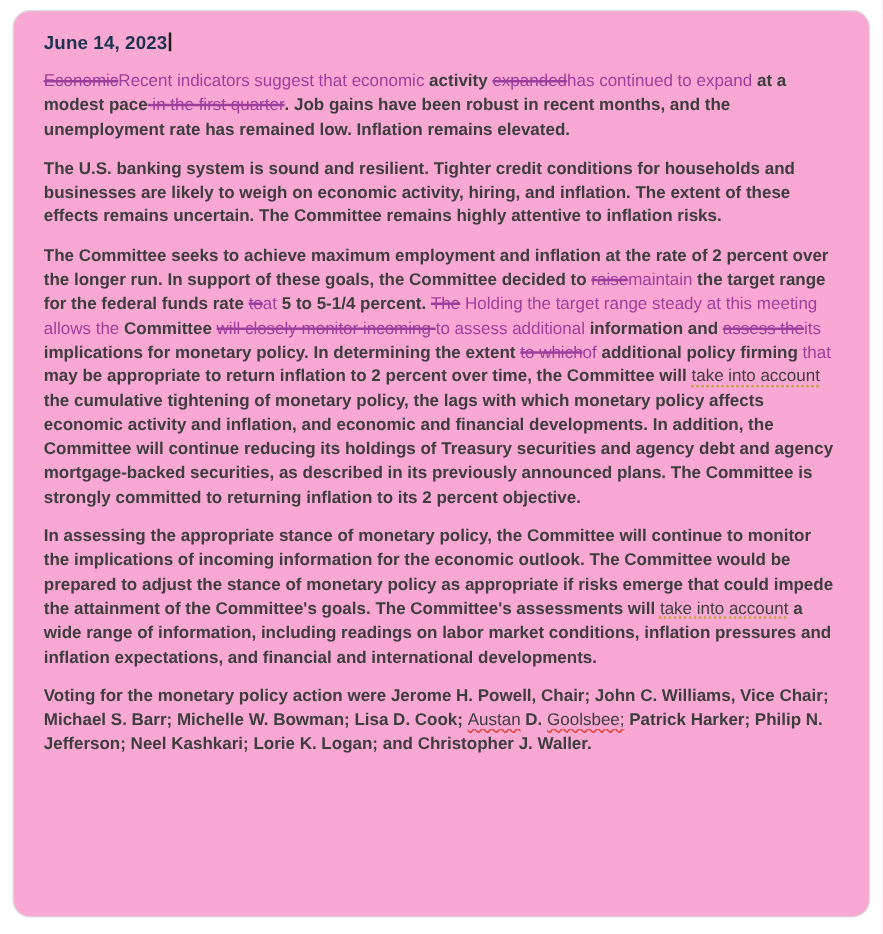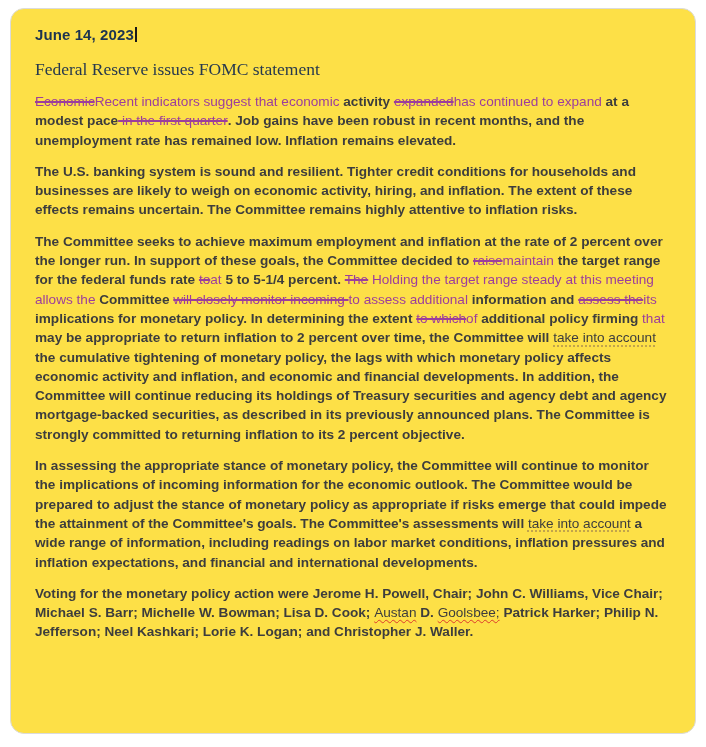--- a/index.html
+++ b/index.html
@@ -12,21 +12,21 @@
     width: 706px;
     height: 747px;
     box-sizing: border-box;
     background: #ffffff;
   }
   .card {
     box-sizing: border-box;
     margin: 8px 10px 0 10px;
     width: 686px;
     min-height: 726px;
-    background: #fde047;
+    background: #f9a8d4;
     border: 1px solid #dbdbdb;
     border-radius: 14px;
     padding: 12px 24px 6px 24px;
   }
   .date-line {
     font-size: 15px;
     font-weight: bold;
     color: #1c3350;
     margin: 5px 0 0 0;
     letter-spacing: 0.1px;
@@ -77,21 +77,20 @@
     text-decoration-thickness: 1px;
     text-underline-offset: 2px;
   }
 </style>
 </head>
 <body>
 
 <div class="page">
   <div class="card">
     <div class="date-line"><span>June 14, 2023</span><span class="caret"></span></div>
-    <div class="doc-title">Federal Reserve issues FOMC statement</div>
     <div>
         <p class="para"><span class="run-del">Economic</span><span class="run-ins">Recent indicators suggest that economic</span><span class="run-n"> activity </span><span class="run-del">expanded</span><span class="run-ins">has continued to expand</span><span class="run-n"> at a modest pace</span><span class="run-del"> in the first quarter</span><span class="run-n">. Job gains have been robust in recent months, and the unemployment rate has remained low. Inflation remains elevated.</span></p>
         <p class="para"><span class="run-n">The U.S. banking system is sound and resilient. Tighter credit conditions for households and businesses are likely to weigh on economic activity, hiring, and inflation. The extent of these effects remains uncertain. The Committee remains highly attentive to inflation risks.</span></p>
         <p class="para"><span class="run-n">The Committee seeks to achieve maximum employment and inflation at the rate of 2 percent over the longer run. In support of these goals, the Committee decided to </span><span class="run-del">raise</span><span class="run-ins">maintain</span><span class="run-n"> the target range for the federal funds rate </span><span class="run-del">to</span><span class="run-ins">at</span><span class="run-n"> 5 to 5-1/4 percent. </span><span class="run-del">The</span><span class="run-n"> </span><span class="run-ins">Holding the target range steady at this meeting allows the </span><span class="run-n">Committee </span><span class="run-del">will closely monitor incoming </span><span class="run-ins">to assess additional </span><span class="run-n">information and </span><span class="run-del">assess the</span><span class="run-ins">its</span><span class="run-n"> implications for monetary policy. In determining the extent </span><span class="run-del">to which</span><span class="run-ins">of</span><span class="run-n"> additional policy firming</span><span class="run-ins"> that</span><span class="run-n"> may be appropriate to return inflation to 2 percent over time, the Committee will </span><span class="run-moved">take into account</span><span class="run-n"> the cumulative tightening of monetary policy, the lags with which monetary policy affects economic activity and inflation, and economic and financial developments. In addition, the Committee will continue reducing its holdings of Treasury securities and agency debt and agency mortgage-backed securities, as described in its previously announced plans. The Committee is strongly committed to returning inflation to its 2 percent objective.</span></p>
         <p class="para"><span class="run-n">In assessing the appropriate stance of monetary policy, the Committee will continue to monitor the implications of incoming information for the economic outlook. The Committee would be prepared to adjust the stance of monetary policy as appropriate if risks emerge that could impede the attainment of the Committee's goals. The Committee's assessments will </span><span class="run-moved">take into account</span><span class="run-n"> a wide range of information, including readings on labor market conditions, inflation pressures and inflation expectations, and financial and international developments.</span></p>
         <p class="para"><span class="run-n">Voting for the monetary policy action were Jerome H. Powell, Chair; John C. Williams, Vice Chair; Michael S. Barr; Michelle W. Bowman; Lisa D. Cook; </span><span class="run-spell">Austan</span><span class="run-n"> D. </span><span class="run-spell">Goolsbee;</span><span class="run-n"> Patrick Harker; Philip N. Jefferson; Neel Kashkari; Lorie K. Logan; and Christopher J. Waller.</span></p>
       </div>
   </div>
 </div>
 

